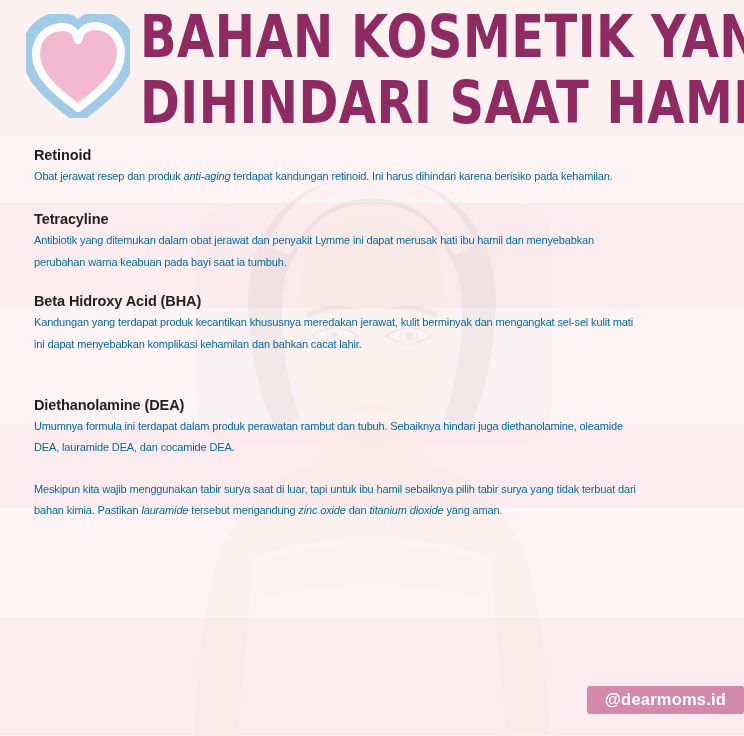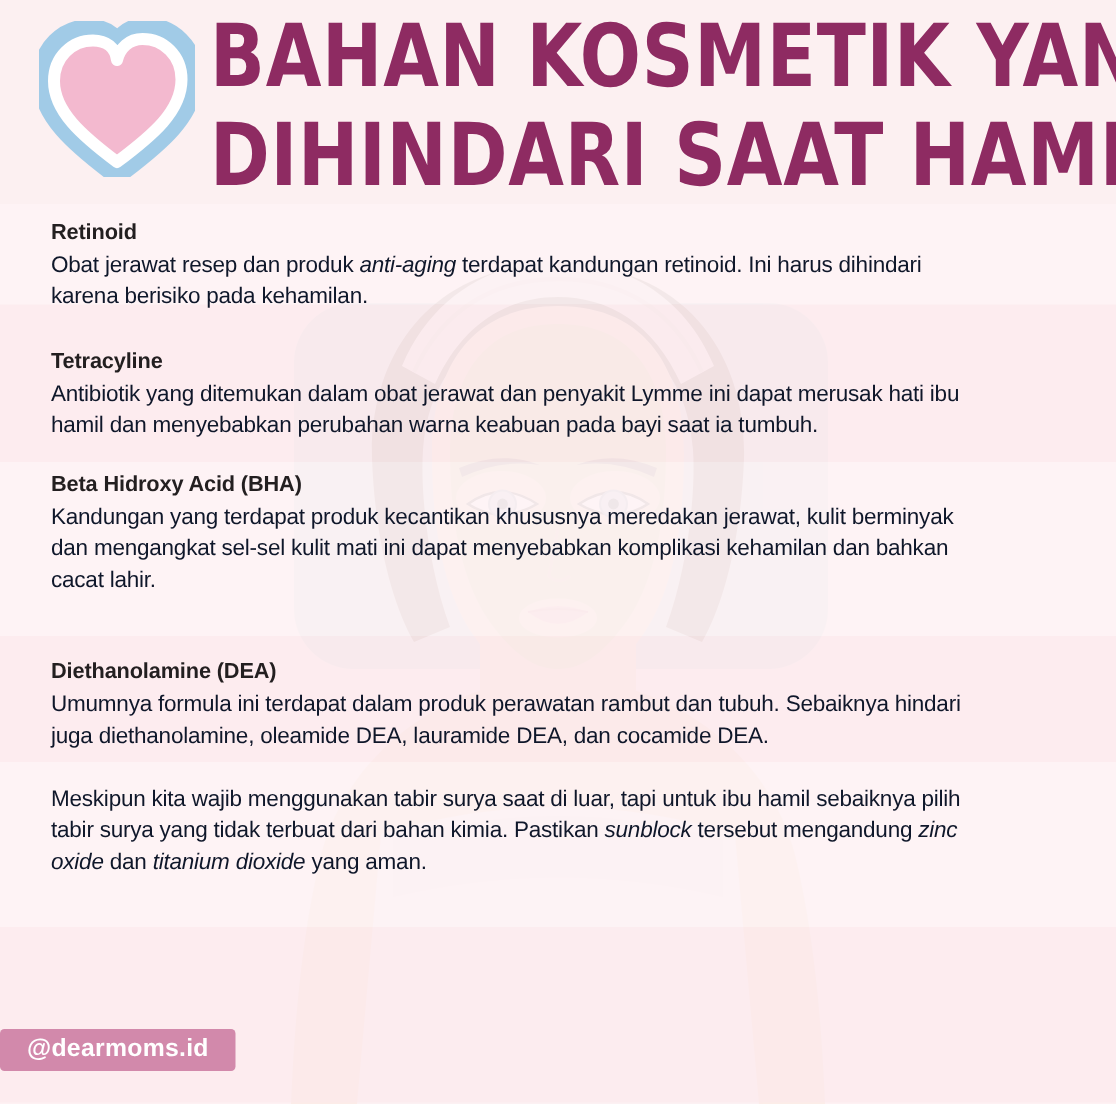--- a/index.html
+++ b/index.html
@@ -52,37 +52,37 @@
   .sec-head {
     font-weight:bold;
     font-size:14.5px;
     line-height:20px;
     color:#231f20;
     letter-spacing:-0.1px;
     margin-bottom:1px;
   }
   .sec-head em { font-style:italic; }
   .sec-body {
-    font-size:15px;
+    font-size:11px;
     line-height:21.4px;
-    color:#0f172a;
+    color:#0369a1;
     letter-spacing:-0.15px;
   }
   .sec-body em { font-style:italic; }
 
   .gap-1 { height:22px; }
   .gap-2 { height:18px; }
   .gap-3 { height:20px; }
   .gap-4 { height:20px; }
   .gap-5 { height:20px; }
 
   
   .badge-row {
     position:absolute; left:0; top:686px; width:744px;
-    text-align:left; z-index:6;
+    text-align:right; z-index:6;
   }
   .badge {
     display:inline-block;
     background:#d289ab;
     color:#ffffff;
     font-weight:bold;
     font-size:16.5px;
     letter-spacing:0.2px;
     padding:4px 18px 5px 18px;
     border-radius:3px;
@@ -242,21 +242,21 @@
     </div>
     <div class="gap-4"></div>
 
     <div class="section">
       <div class="sec-head">Diethanolamine (DEA)</div>
       <div class="sec-body">Umumnya formula ini terdapat dalam produk perawatan rambut dan tubuh. Sebaiknya hindari juga diethanolamine, oleamide DEA, lauramide DEA, dan cocamide DEA.</div>
     </div>
     <div class="gap-5"></div>
 
     <div class="section">
-      <div class="sec-body">Meskipun kita wajib menggunakan tabir surya saat di luar, tapi untuk ibu hamil sebaiknya pilih tabir surya yang tidak terbuat dari bahan kimia. Pastikan <em>sunblock</em> tersebut mengandung <em>zinc oxide</em> dan <em>titanium dioxide</em> yang aman.</div>
+      <div class="sec-body">Meskipun kita wajib menggunakan tabir surya saat di luar, tapi untuk ibu hamil sebaiknya pilih tabir surya yang tidak terbuat dari bahan kimia. Pastikan <em>lauramide</em> tersebut mengandung <em>zinc oxide</em> dan <em>titanium dioxide</em> yang aman.</div>
     </div>
 
   </div>
 
   <div class="badge-row">
     <span class="badge">@dearmoms.id</span>
   </div>
 
 </div>
 

